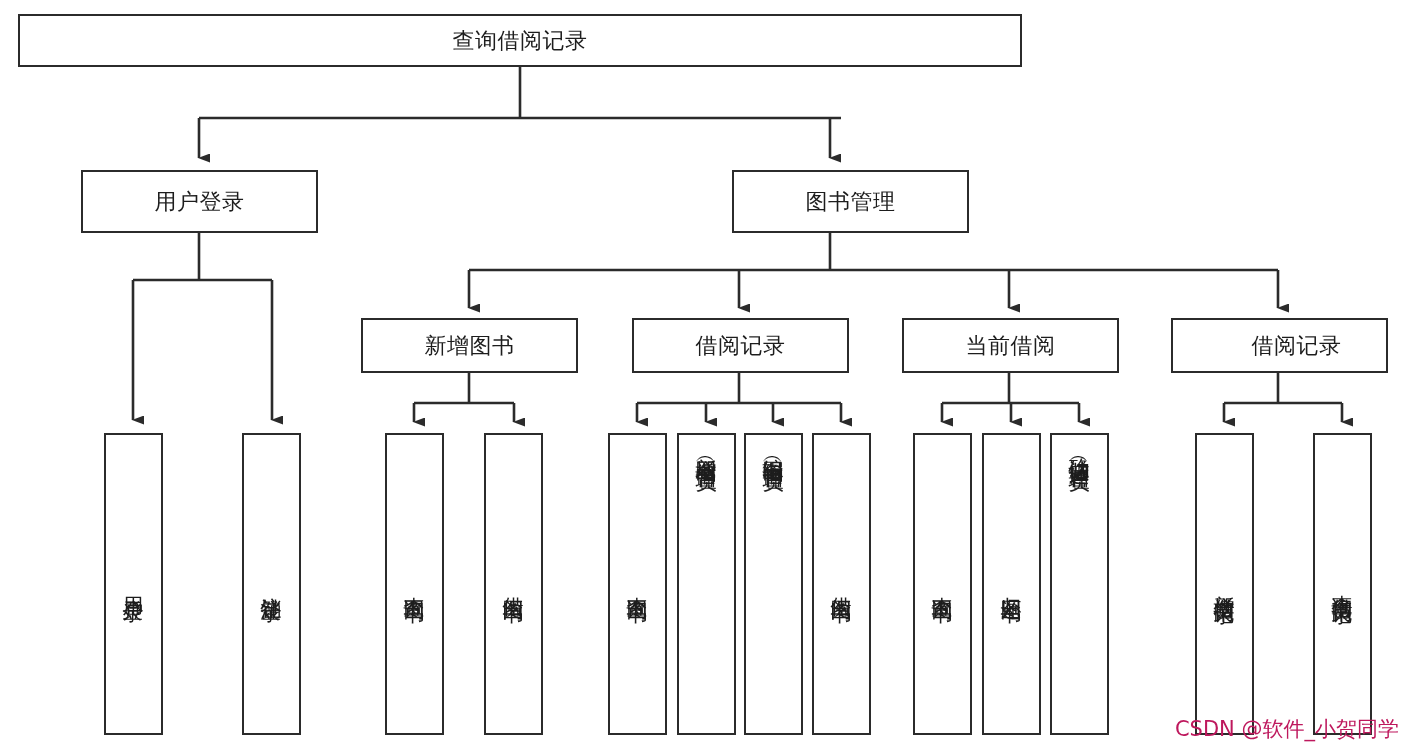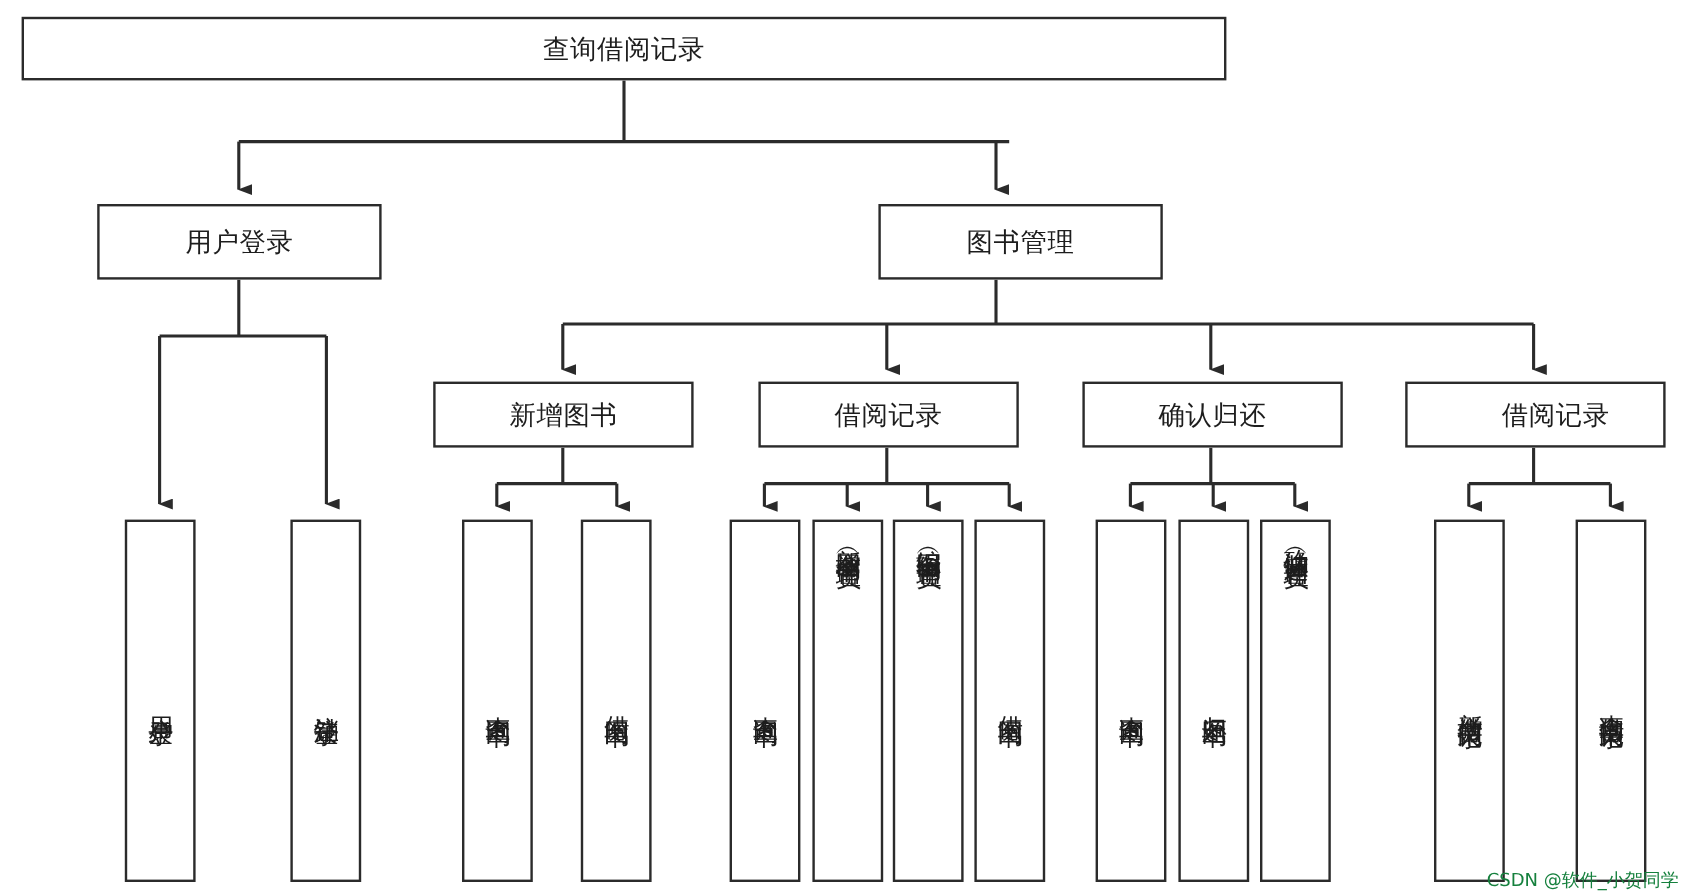--- a/index.html
+++ b/index.html
@@ -58,22 +58,22 @@
     line-height: 1;
   }
   .node.vertical.centered {
     align-items: center;
     padding-top: 0;
   }
   .watermark {
     position: absolute;
     right: 6px;
     bottom: 4px;
-    font-size: 15px;
-    color: #15803d;
+    font-size: 21px;
+    color: #be185d;
     z-index: 5;
     white-space: nowrap;
     font-family: "DejaVu Sans", sans-serif;
   }
 </style>
 </head>
 <body>
 
 <div id="canvas">
 
@@ -138,21 +138,21 @@
     <span class="label">图书管理</span>
   </div>
 
   <div class="node horizontal" style="left:361px; top:318px; width:217px; height:55px;">
     <span class="label">新增图书</span>
   </div>
   <div class="node horizontal" style="left:632px; top:318px; width:217px; height:55px;">
     <span class="label">借阅记录</span>
   </div>
   <div class="node horizontal" style="left:902px; top:318px; width:217px; height:55px;">
-    <span class="label">确认归还</span>
+    <span class="label">当前借阅</span>
   </div>
   <div class="node horizontal" style="left:1171px; top:318px; width:217px; height:55px;padding-left:34px;">
     <span class="label">借阅记录</span>
   </div>
 
   <div class="node vertical centered" style="left:104px; top:433px; width:59px; height:302px;">
     <span class="label">用户登录</span>
   </div>
   <div class="node vertical centered" style="left:242px; top:433px; width:59px; height:302px;">
     <span class="label">注销登录</span>

